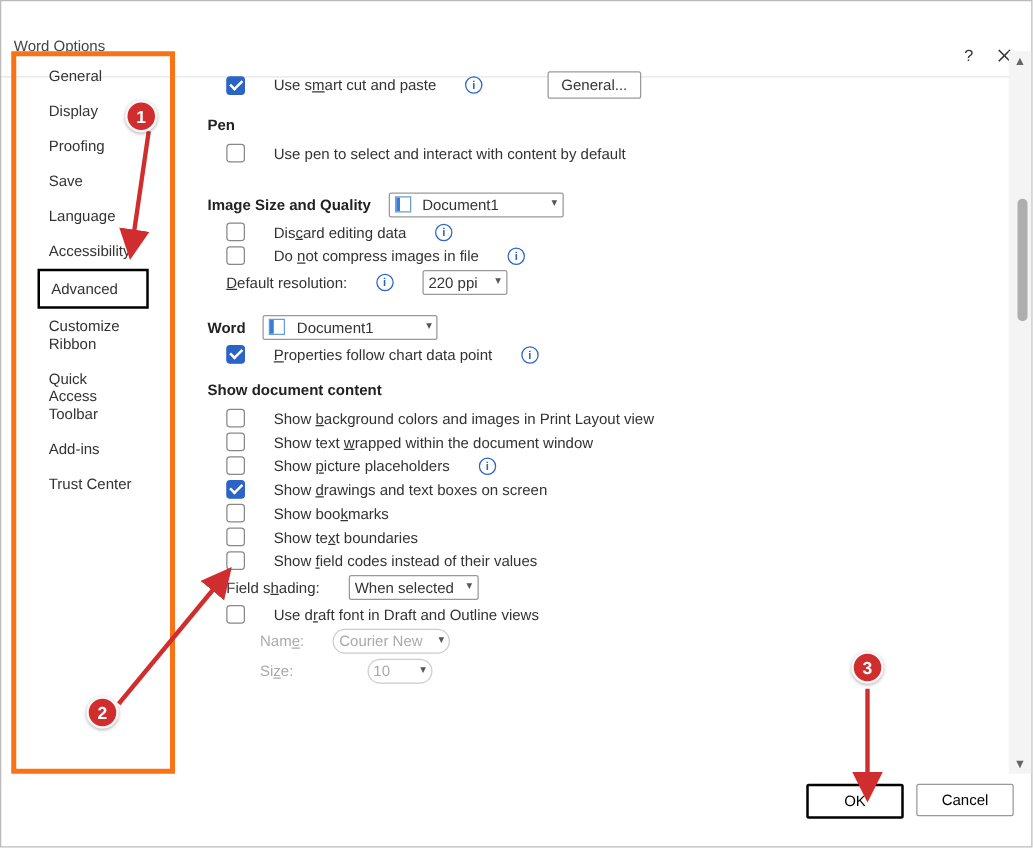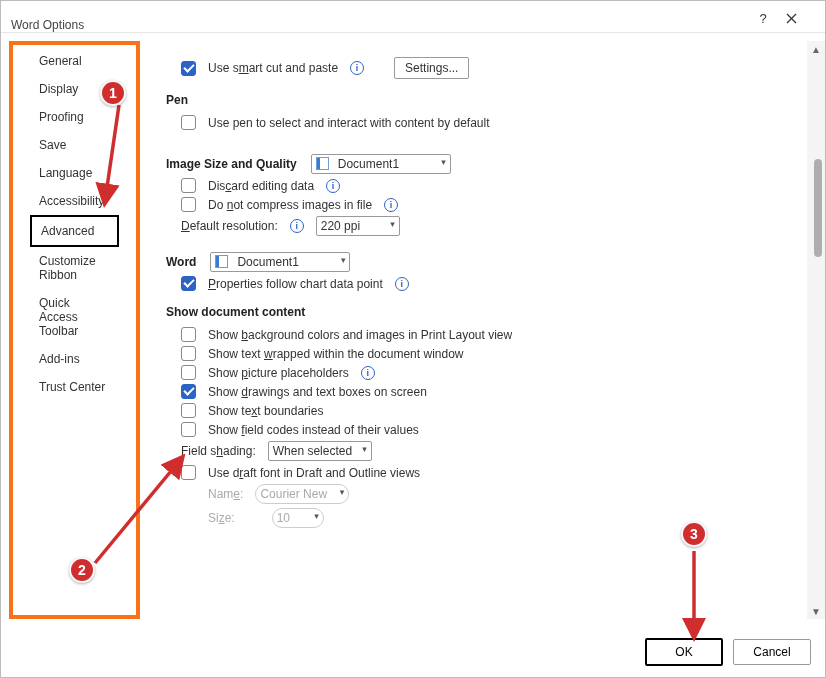--- a/index.html
+++ b/index.html
@@ -1,46 +1,46 @@
 <!DOCTYPE html>
 <html><head>
 <meta charset="utf-8">
 <style>
   * { box-sizing: border-box; font-family: "Segoe UI", sans-serif; }
   body { margin: 0; background: #fff; width: 826px; height: 678px; position: relative; overflow: hidden; }
   .dialog { width: 826px; height: 678px; border: 1px solid #bbb; background: #fff; position: relative; }
-  .titlebar { height: 32px; display: flex; align-items: flex-end; padding: 0 20px 0 10px; border-bottom: 1px solid #e5e5e5; }
+  .titlebar { height: 32px; display: flex; align-items: flex-start; padding: 0 8px 0 10px; border-bottom: 1px solid #e5e5e5; margin-top: 29px; }
   .titlebar .title { font-size: 12px; color: #444; flex: 1; }
   .titlebar .btn { width: 28px; height: 28px; display: flex; align-items: center; justify-content: center; font-size: 13px; color: #333; }
   .content { position: absolute; top: 32px; left: 0; right: 0; bottom: 50px; display: flex; }
   .sidebar { width: 145px; padding: 8px 6px 8px 8px; }
   .sidebar-inner { border: 4px solid #f97316; height: 100%; padding: 2px 17px; }
   .side-item { padding: 7px 9px; font-size: 12px; color: #333; }
   .side-item.sel { border: 2px solid #000; }
   .main { flex: 1; position: relative; padding: 6px 14px 6px 20px; font-size: 12px; color: #333; }
   .scrollbar { position: absolute; right: 0; top: 8px; width: 18px; height: calc(100% - 16px); background: #f4f4f4; }
   .scroll-thumb { position: absolute; right: 3px; top: 118px; width: 8px; height: 98px; background: #aeaeae; border-radius: 4px; }
   .scroll-arrow { position: absolute; left: 0; width: 18px; height: 16px; display: flex; align-items: center; justify-content: center; color: #666; font-size: 10px; }
   .scroll-arrow.top { top: 0; }
   .scroll-arrow.bottom { bottom: 0; }
   .section-title { font-weight: 600; margin: 14px 0 8px 0; color: #222; }
-  .row { display: flex; align-items: center; margin: 4px 0; gap: 12px; }
+  .row { display: flex; align-items: center; margin: 4px 0; gap: 23px; }
   .indent { padding-left: 15px; }
   .checkbox { width: 15px; height: 15px; border: 1.5px solid #888; border-radius: 3px; background: #fff; display: inline-flex; align-items: center; justify-content: center; flex-shrink: 0; position: relative; }
   .checkbox.checked { background: #2b64c6; border-color: #2b64c6; }
   .checkbox.checked::after { content: ""; width: 4px; height: 8px; border: solid #fff; border-width: 0 2px 2px 0; transform: rotate(45deg); position: absolute; top: 0px; }
   .info { width: 14px; height: 14px; border: 1.2px solid #2b64c6; border-radius: 50%; color: #2b64c6; font-size: 9px; display: inline-flex; align-items: center; justify-content: center; font-weight: 600; flex-shrink: 0; }
   .btn-std { border: 1px solid #999; background: #fff; padding: 3px 10px; font-size: 12px; border-radius: 2px; }
   .dropdown { border: 1px solid #999; background: #fff; font-size: 12px; padding: 2px 4px; display: inline-flex; align-items: flex-start; gap: 6px; border-radius: 2px; }
   .dropdown .val { flex: 1; }
   .dropdown .caret { font-size: 9px; color: #555; }
   .underline { text-decoration: underline; }
   .disabled { color: #aaa; }
   .disabled .dropdown { border-color: #ccc; color: #aaa; border-radius: 10px; }
-  .footer { position: absolute; bottom: 0; left: 1px; right: 0; height: 50px; display: flex; align-items: center; justify-content: flex-end; padding: 0 14px; gap: 10px; }
+  .footer { position: absolute; bottom: 0; left: 1px; right: 0; height: 50px; display: flex; align-items: flex-start; justify-content: flex-end; padding: 0 14px; gap: 10px; }
   .footer .fbtn { width: 78px; text-align: center; border: 1px solid #999; padding: 5px 0; font-size: 12px; border-radius: 2px; background: #fff; }
   .footer .fbtn.primary { border: 2px solid #000; }
   .doc-icon { width: 13px; height: 13px; display: inline-block; background: linear-gradient(#3a7bd5,#3a7bd5) left/3px 100% no-repeat, #fff; border: 1px solid #6a9ed6; margin-right: 3px; }
 
   
   .anno { position: absolute; pointer-events: none; }
   .badge { width: 26px; height: 26px; border-radius: 50%; background: #d02e2e; border: 2px solid #f7f7f7; color: #fff; font-weight: 700; font-size: 14px; display: flex; align-items: center; justify-content: center; box-shadow: 0 1px 3px rgba(0,0,0,.3); }
   .arrow-svg { position: absolute; overflow: visible; }
 </style>
 </head>
@@ -75,21 +75,21 @@
       </div>
     </div>
 
     <div class="main">
 
       <div class="row indent" style="margin-top:18px">
         <span class="checkbox checked"></span>
         <span>Use s<span class="underline">m</span>art cut and paste</span>
         <span class="info">i</span>
         <span style="width:6px"></span>
-        <span class="btn-std">Settings...</span>
+        <span class="btn-std">General...</span>
       </div>
 
       <div class="section-title">Pen</div>
       <div class="row indent">
         <span class="checkbox"></span>
         <span>Use pen to select and interact with content by default</span>
       </div>
 
       <div class="row" style="margin-top:24px; gap:14px">
         <span class="section-title" style="margin:0">Image Size and Quality</span>
@@ -105,21 +105,21 @@
         <span class="info">i</span>
       </div>
       <div class="row indent">
         <span class="checkbox"></span>
         <span>Do <span class="underline">n</span>ot compress images in file</span>
         <span class="info">i</span>
       </div>
       <div class="row indent">
         <span><span class="underline">D</span>efault resolution:</span>
         <span class="info">i</span>
-        <span class="dropdown" style="width:84px">
+        <span class="dropdown" style="width:68px">
           <span class="val">220 ppi</span>
           <span class="caret">▾</span>
         </span>
       </div>
 
       <div class="row" style="margin-top:16px; gap:14px">
         <span class="section-title" style="margin:0">Word</span>
         <span class="dropdown" style="width:140px">
           <span class="doc-icon"></span>
           <span class="val">Document1</span>
@@ -142,20 +142,24 @@
           <span>Show text <span class="underline">w</span>rapped within the document window</span>
         </div>
       <div class="row indent">
           <span class="checkbox"></span>
           <span>Show <span class="underline">p</span>icture placeholders</span>
           <span class="info">i</span>
         </div>
       <div class="row indent">
           <span class="checkbox checked"></span>
           <span>Show <span class="underline">d</span>rawings and text boxes on screen</span>
+        </div>
+      <div class="row indent">
+          <span class="checkbox"></span>
+          <span>Show boo<span class="underline">k</span>marks</span>
         </div>
       <div class="row indent">
           <span class="checkbox"></span>
           <span>Show te<span class="underline">x</span>t boundaries</span>
         </div>
       <div class="row indent">
           <span class="checkbox"></span>
           <span>Show <span class="underline">f</span>ield codes instead of their values</span>
         </div>
       <div class="row indent">

